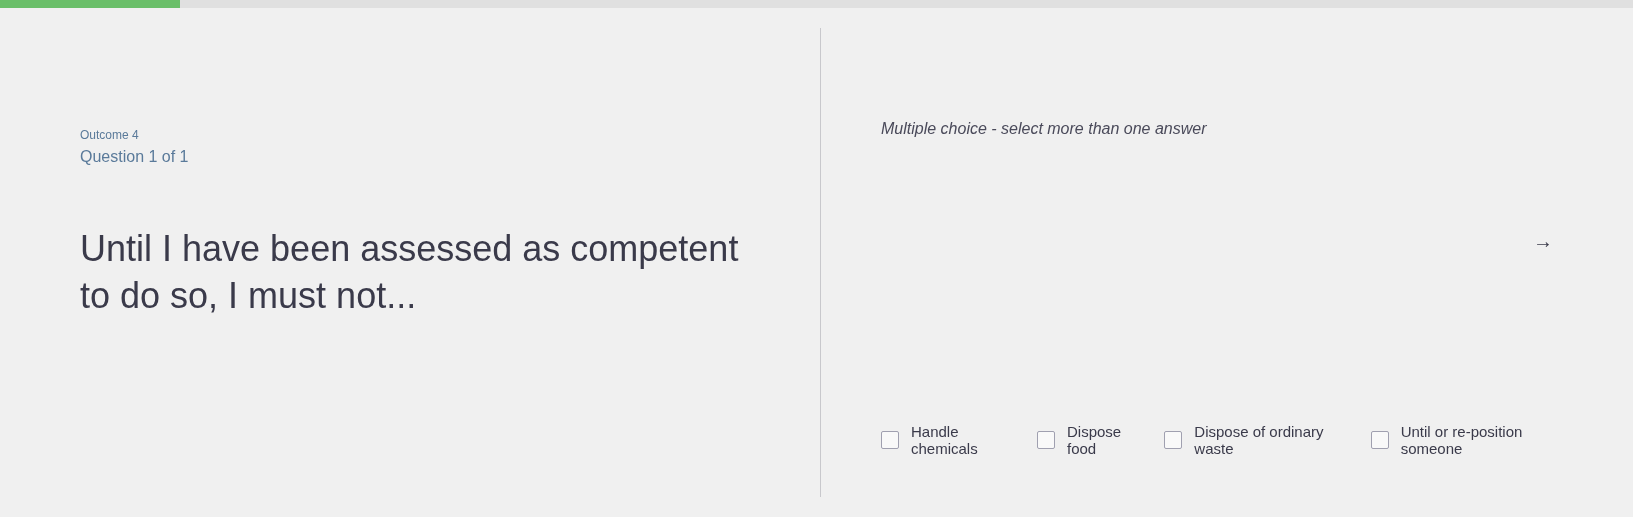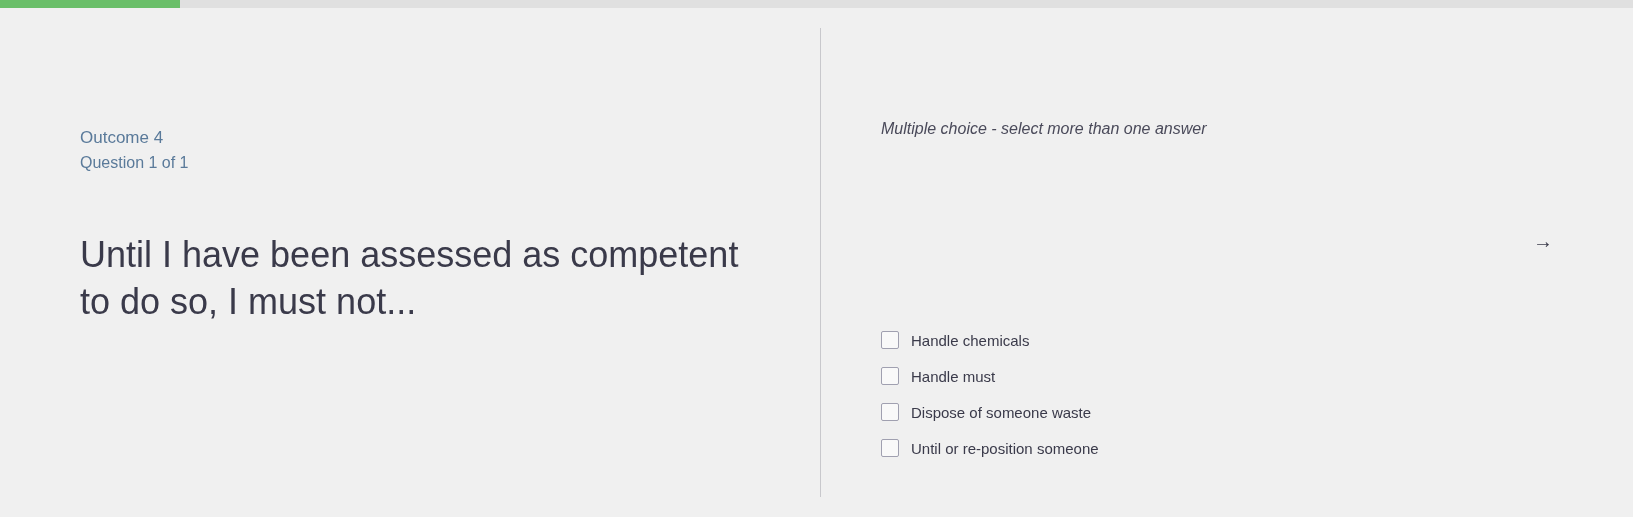--- a/index.html
+++ b/index.html
@@ -41,21 +41,21 @@
 
     .left-panel {
       flex: 0 0 820px;
       padding: 120px 60px 60px 80px;
       display: flex;
       flex-direction: column;
       justify-content: flex-start;
     }
 
     .outcome-label {
-      font-size: 17px;
+      font-size: 12px;
       color: #5a7a9a;
       margin-bottom: 6px;
       font-weight: normal;
     }
 
     .question-label {
       font-size: 16px;
       color: #5a7a9a;
       margin-bottom: 24px;
       font-weight: normal;
@@ -87,21 +87,21 @@
 
     .question-type-label {
       font-size: 16px;
       color: #4a4a5a;
       margin-bottom: 30px;
       font-style: italic;
     }
 
     .choices-list {
       display: flex;
-      flex-direction: column;
+      flex-direction: row;
       gap: 18px;
       list-style: none;
     }
 
     .choice-item {
       display: flex;
       align-items: center;
       gap: 12px;
       cursor: pointer;
     }
@@ -149,25 +149,25 @@
   <div class="right-panel">
     <div class="question-type-label">Multiple choice - select more than one answer</div>
 
     <ul class="choices-list">
       <li class="choice-item">
         <div class="choice-checkbox"></div>
         <span class="choice-label">Handle chemicals</span>
       </li>
       <li class="choice-item">
         <div class="choice-checkbox"></div>
-        <span class="choice-label">Handle must</span>
+        <span class="choice-label">Dispose food</span>
       </li>
       <li class="choice-item">
         <div class="choice-checkbox"></div>
-        <span class="choice-label">Dispose of someone waste</span>
+        <span class="choice-label">Dispose of ordinary waste</span>
       </li>
       <li class="choice-item">
         <div class="choice-checkbox"></div>
         <span class="choice-label">Until or re-position someone</span>
       </li>
     </ul>
   </div>
 </div>
 
 <div class="cursor-icon">→</div>

